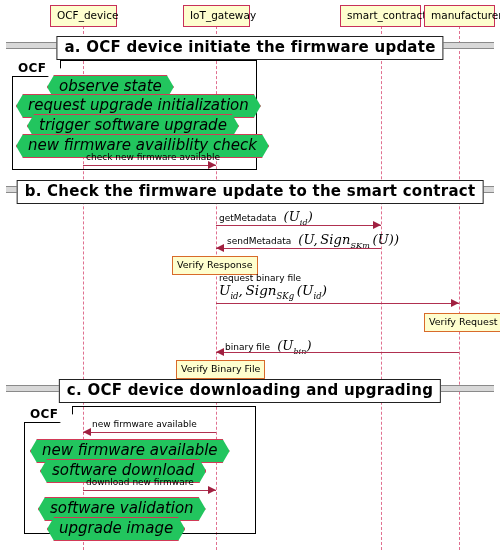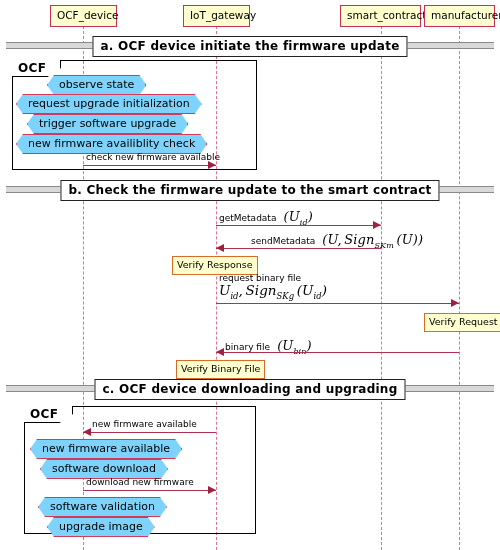--- a/index.html
+++ b/index.html
@@ -62,21 +62,21 @@
   }
   .divider .cap {
     position: absolute;
     left: 50%;
     top: 2px;
     transform: translateX(-50%);
     background: #FFFFFF;
     border: 1.6px solid #222222;
     color: #000000;
     font-weight: bold;
-    font-size: 12px;
+    font-size: 15px;
     letter-spacing: 0.25px;
     padding: 3px 7px 4px 7px;
     white-space: nowrap;
     line-height: 1;
   }
 
   
   .group {
     position: absolute;
     box-sizing: border-box;
@@ -97,29 +97,30 @@
     padding: 2px 14px 2px 6px;
     line-height: 1;
     -webkit-clip-path: polygon(0 0, 100% 0, 100% 45%, 72% 100%, 0 100%);
     clip-path: polygon(0 0, 100% 0, 100% 45%, 72% 100%, 0 100%);
   }
 
   
   .hexnote {
     position: absolute;
     box-sizing: border-box;
-    background: #7dd3fc;
+    background: #22c55e;
     border: 1.4px solid #D23A57;
     color: #000000;
-    font-size: 11px;
+    font-size: 15px;
     line-height: 1;
     white-space: nowrap;
     padding: 3px 11px 4px 11px;
     -webkit-clip-path: polygon(7px 0, calc(100% - 7px) 0, 100% 50%, calc(100% - 7px) 100%, 7px 100%, 0 50%);
     clip-path: polygon(7px 0, calc(100% - 7px) 0, 100% 50%, calc(100% - 7px) 100%, 7px 100%, 0 50%);
+    font-style: italic;
   }
 
   
   .rectnote {
     position: absolute;
     box-sizing: border-box;
     background: #FEFECE;
     border: 1.2px solid #D86A2A;
     color: #000000;
     font-size: 9.5px;
@@ -217,21 +218,21 @@
     <div class="cap">b. Check the firmware update to the smart contract</div>
   </div>
 
   <div class="msg-label" style="left:219px; top:210px;">
     <span>getMetadata</span>
     <span class="mathx">&nbsp;(<i>U</i><sub>id</sub>)</span>
   </div>
   <div class="msg-line" style="left:216px; top:225px; width:165px;"></div>
   <div class="arrowhead right" style="left:373px; top:221px;"></div>
 
-  <div class="msg-label" style="left:227px; top:233px;margin-left:24px;">
+  <div class="msg-label" style="left:227px; top:233px;">
     <span>sendMetadata</span>
     <span class="mathx">&nbsp;(<i>U</i>, <i>Sign</i><sub>SKm</sub> (<i>U</i>))</span>
   </div>
   <div class="msg-line" style="left:216px; top:248px; width:165px;"></div>
   <div class="arrowhead left" style="left:216px; top:244px;"></div>
 
   <div class="rectnote" style="left:172px; top:256px;">Verify Response</div>
 
   <div class="msg-label" style="left:219px; top:274px;">request binary file</div>
   <div class="mathblock" style="left:219px; top:284px;">

